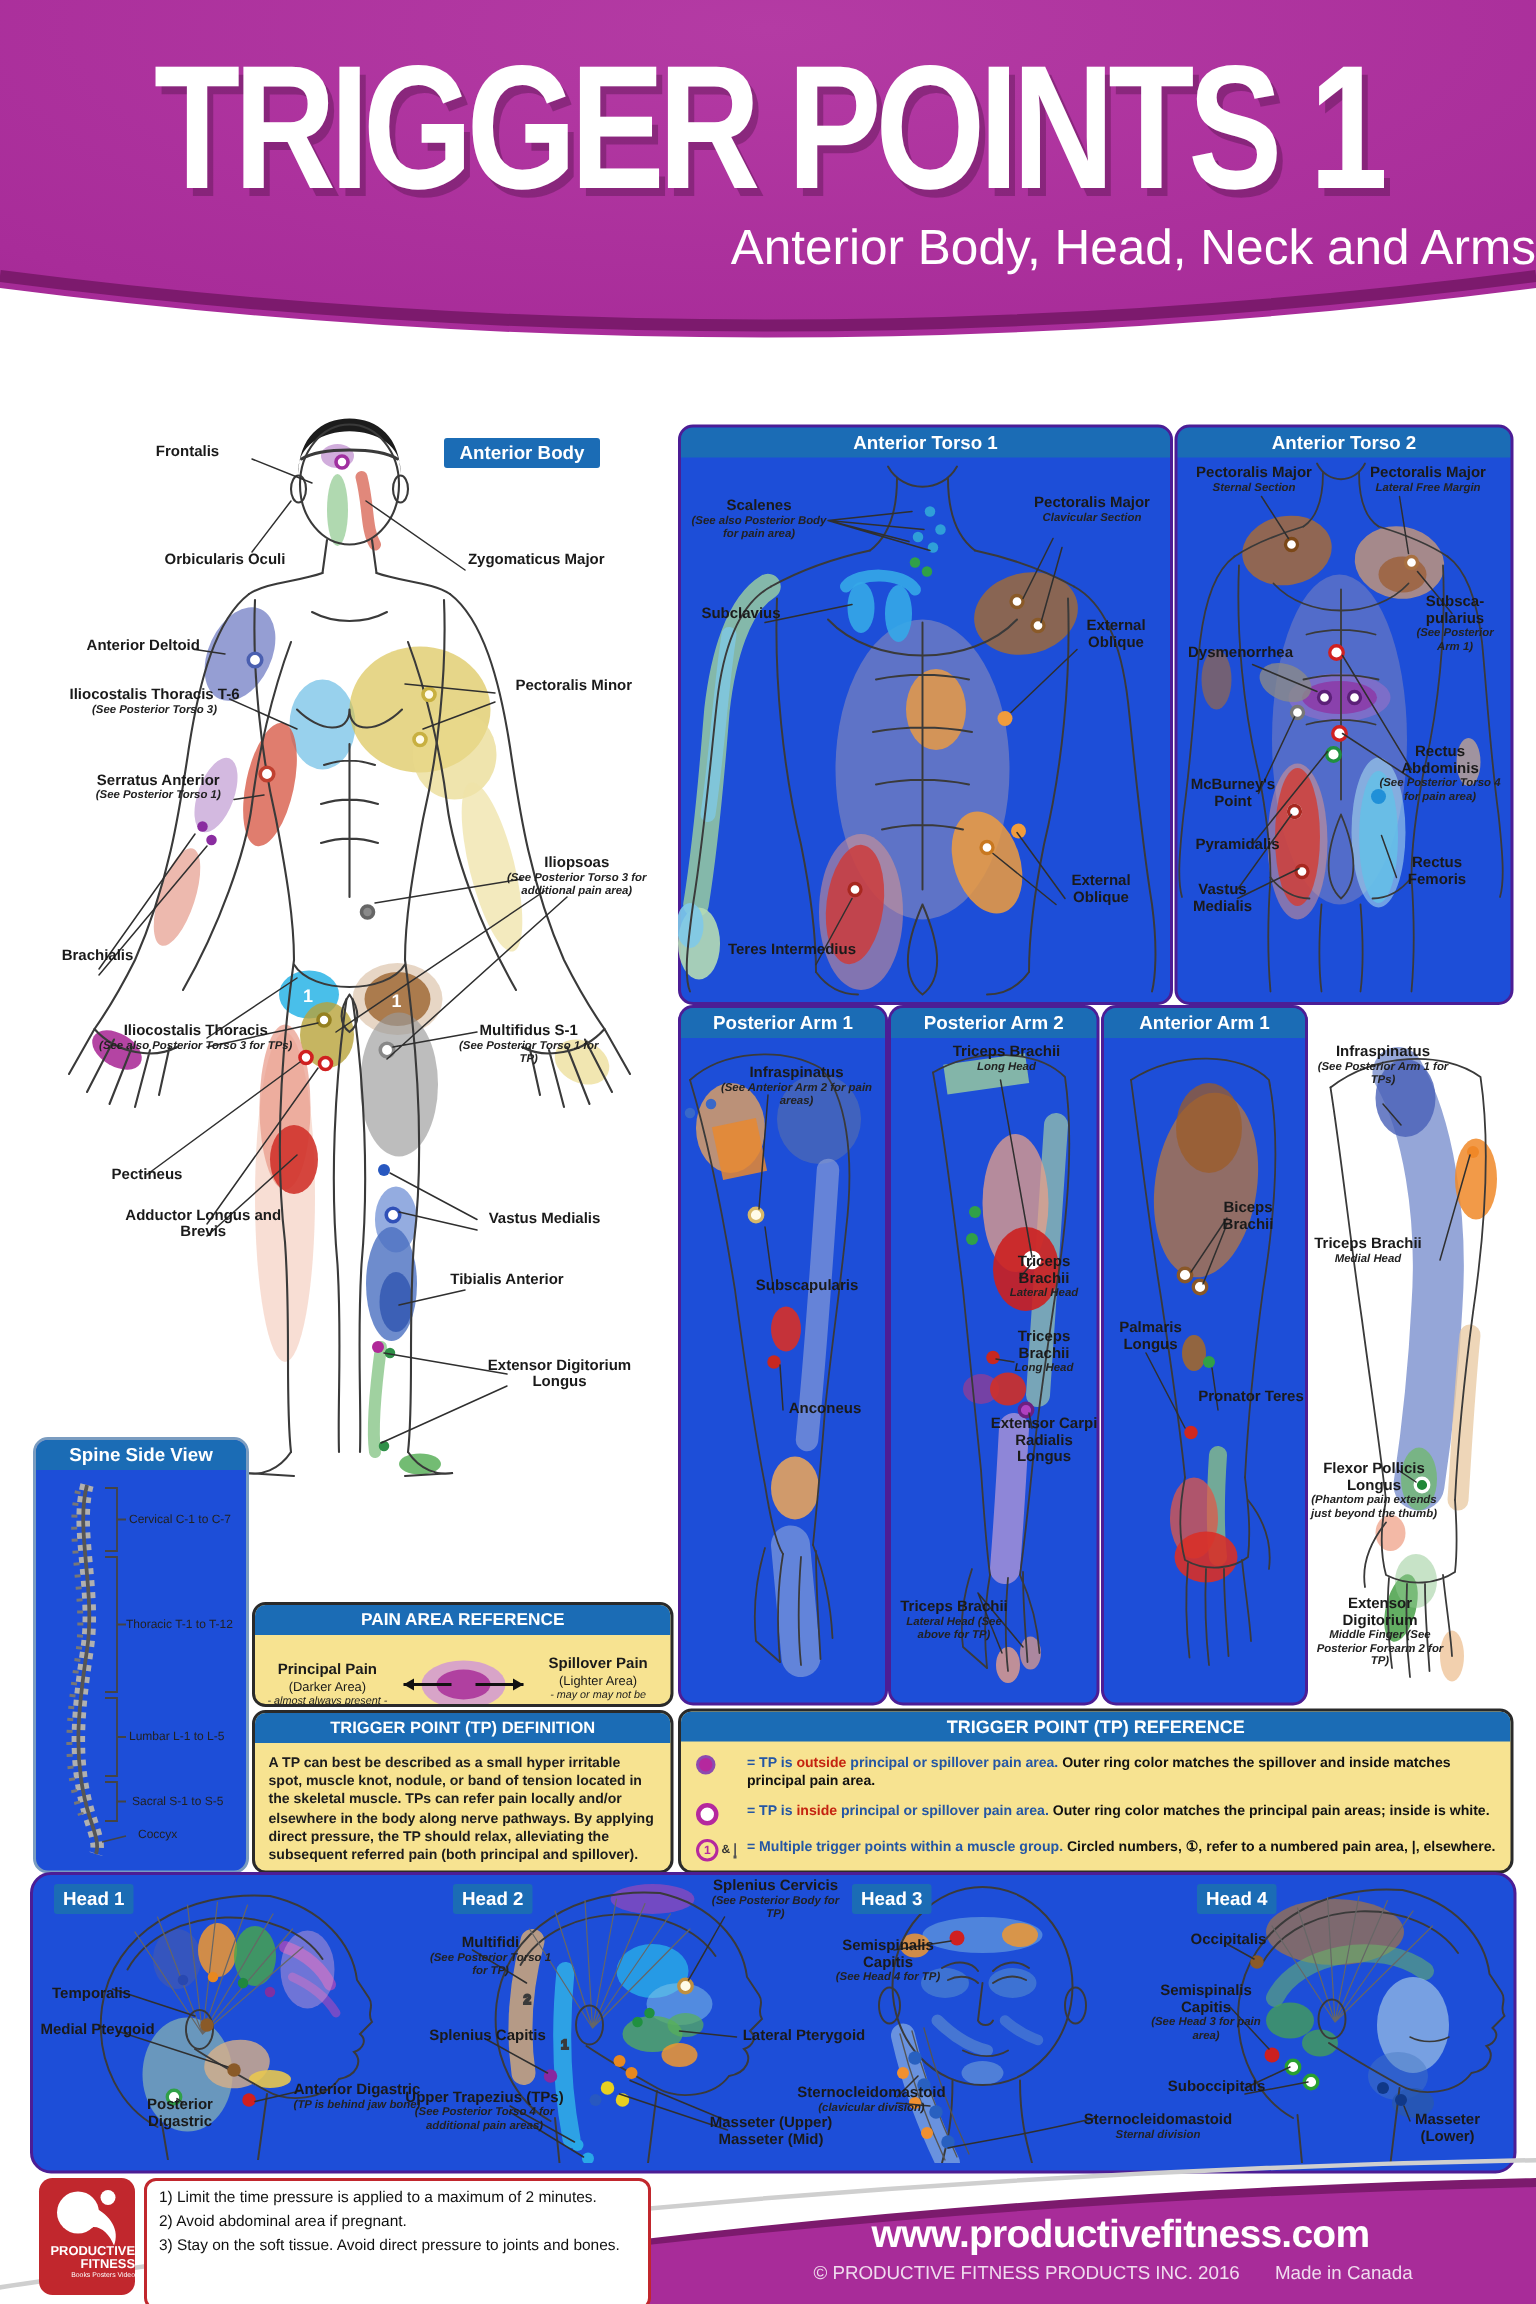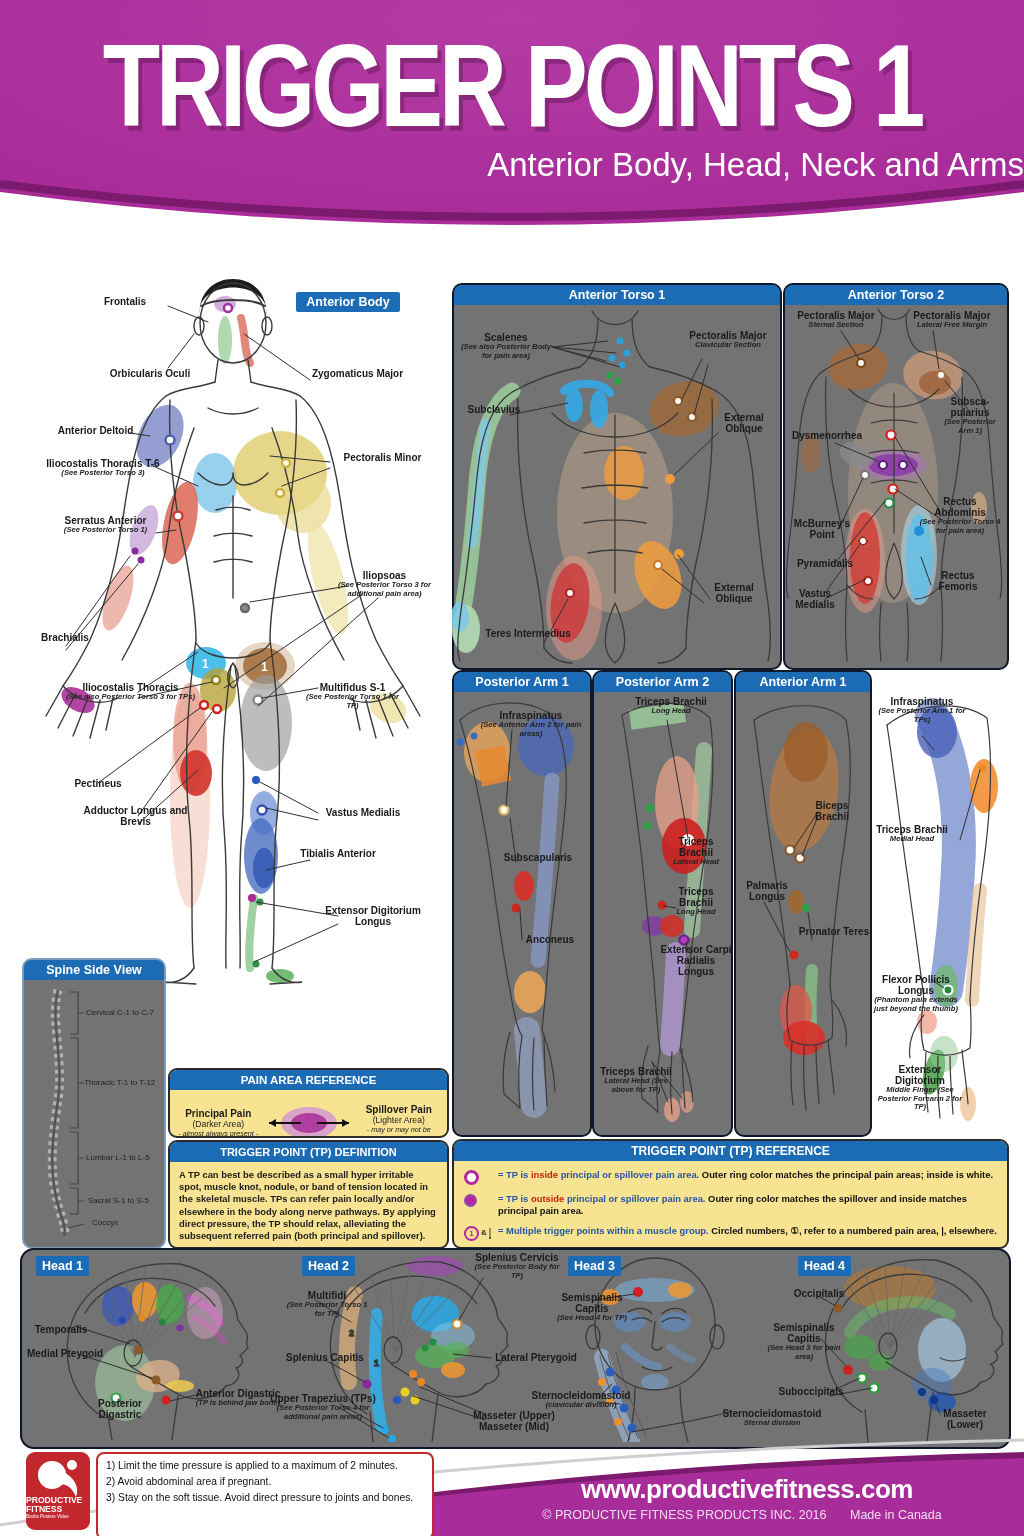--- a/index.html
+++ b/index.html
@@ -7,21 +7,21 @@
           font-family:"Liberation Sans",sans-serif;color:#1a1a1a}
   
   .hdr{position:absolute;left:0;top:0;width:1024px;height:242px;
        background:radial-gradient(ellipse 130% 170% at 50% 8%, #b43ba4 0%, #a82c99 52%, #8d2080 100%)}
   .hdr-title{position:absolute;left:0;top:18px;width:100%;text-align:center;color:#fff;
              font-size:94px;font-weight:900;letter-spacing:-4px;transform:scaleY(1.25);transform-origin:top;
              text-shadow:4px 4px 0 rgba(70,15,60,.35)}
   .hdr-sub{position:absolute;left:0;top:146px;width:100%;text-align:right;color:#fff;font-size:33px;font-weight:400}
   .hdr-wave{position:absolute;left:0;top:176px;width:1024px;height:66px}
   
-  .panel{position:absolute;background:#737373;border:2px solid #0f172a;border-radius:10px;overflow:hidden;z-index:2}
+  .panel{position:absolute;background:#1d4ed8;border:2px solid #4c1d95;border-radius:10px;overflow:hidden;z-index:2}
   .phead{position:absolute;left:0;top:0;width:100%;height:20px;background:#1b6cb5;color:#fff;
          font-weight:bold;font-size:12.5px;text-align:center;line-height:20px;z-index:4}
   .art{position:absolute;z-index:1}
   .tag{position:absolute;background:#1b6cb5;color:#fff;font-weight:bold;font-size:12.5px;
        text-align:center;height:20px;line-height:20px;border-radius:2px;z-index:6;padding:0 6px}
   
   .lbl{position:absolute;text-align:center;z-index:5}
   .lbl .nm{font-weight:bold;font-size:10px;line-height:1.12;color:#1a1a1a}
   .lbl .nt{font-size:7.6px;font-weight:bold;font-style:italic;color:#222;line-height:1.12}
   
@@ -42,21 +42,21 @@
   .sym-ring{display:inline-block;width:9px;height:9px;border:3px solid #b5289e;border-radius:50%;background:#fff}
   .sym-dot{display:inline-block;width:9px;height:9px;border:2px solid #8d4ab0;border-radius:50%;background:#b5289e}
   .sym-num{display:inline-block;width:11px;height:11px;border:2px solid #b5289e;border-radius:50%;
            color:#b5289e;font-size:8px;font-weight:bold;line-height:11px;text-align:center}
   .sym-tick{display:inline-block;color:#555;font-weight:bold;font-size:9px;border-bottom:2px solid #555;line-height:9px}
   .bamp{font-size:8px;font-weight:bold;color:#333}
   
   .sp-lbl{position:absolute;font-size:8px;color:#222;white-space:nowrap;z-index:5}
   
   .logo{position:absolute;left:26px;top:1452px;width:64px;height:78px;background:#c1272d;border-radius:9px;
-        z-index:6;text-align:left;color:#fff;overflow:hidden}
+        z-index:6;text-align:right;color:#fff;overflow:hidden}
   .logo .l1{font-size:8.6px;font-weight:bold;line-height:1.05;margin-top:44px}
   .logo .l2{font-size:8.6px;font-weight:bold;line-height:1.05}
   .logo .l3{font-size:4.6px;line-height:1.4}
   .imp{position:absolute;left:96px;top:1452px;width:334px;height:84px;background:#fff;border:2px solid #c1272d;
        border-radius:8px;overflow:hidden;z-index:6}
   .imp-h{background:#d92027;color:#fff;font-weight:bold;font-size:13.5px;text-align:center;height:20px;line-height:20px;
          border-radius:5px 5px 0 0}
   .imp-i{font-size:10.3px;padding:4px 8px 0 8px;line-height:1.55;color:#111}
   .wave{position:absolute;left:0;top:1436px;width:1024px;height:100px;z-index:3}
   .site{position:absolute;left:480px;top:1474px;width:534px;text-align:center;color:#fff;font-weight:bold;
@@ -599,29 +599,29 @@
     <div class="ybody">
         <div class="tpdef-text">A TP can best be described as a small hyper irritable spot, muscle knot, nodule, or band of tension located in the skeletal muscle. TPs can refer pain locally and/or elsewhere in the body along nerve pathways. By applying direct pressure, the TP should relax, alleviating the subsequent referred pain (both principal and spillover).</div>
       </div>
   </div>
 
   <div class="ybox" style="left:452px;top:1139px;width:553px;height:106px">
     <div class="phead" style="font-size:12px">TRIGGER POINT (TP) REFERENCE</div>
     <div class="ybody bullets">
       <div class="brow">
         <span class="bsym">
+            <span class="sym-dot"></span>
+          </span>
+        <span class="btxt"><span class="blue">= TP is</span> <span class="red">outside</span> <span class="blue">principal or spillover pain area.</span> <span class="blk">Outer ring color matches the spillover and inside matches principal pain area.</span></span>
+      </div>
+      <div class="brow">
+        <span class="bsym">
             <span class="sym-ring"></span>
           </span>
         <span class="btxt"><span class="blue">= TP is</span> <span class="red">inside</span> <span class="blue">principal or spillover pain area.</span> <span class="blk">Outer ring color matches the principal pain areas; inside is white.</span></span>
-      </div>
-      <div class="brow">
-        <span class="bsym">
-            <span class="sym-dot"></span>
-          </span>
-        <span class="btxt"><span class="blue">= TP is</span> <span class="red">outside</span> <span class="blue">principal or spillover pain area.</span> <span class="blk">Outer ring color matches the spillover and inside matches principal pain area.</span></span>
       </div>
       <div class="brow">
         <span class="bsym">
             <span class="sym-num">1</span>
             <span class="bamp">&amp;</span>
             <span class="sym-tick">|</span>
           </span>
         <span class="btxt"><span class="blue">= Multiple trigger points within a muscle group.</span> <span class="blk">Circled numbers, ①, refer to a numbered pain area, |, elsewhere.</span></span>
       </div>
     </div>

